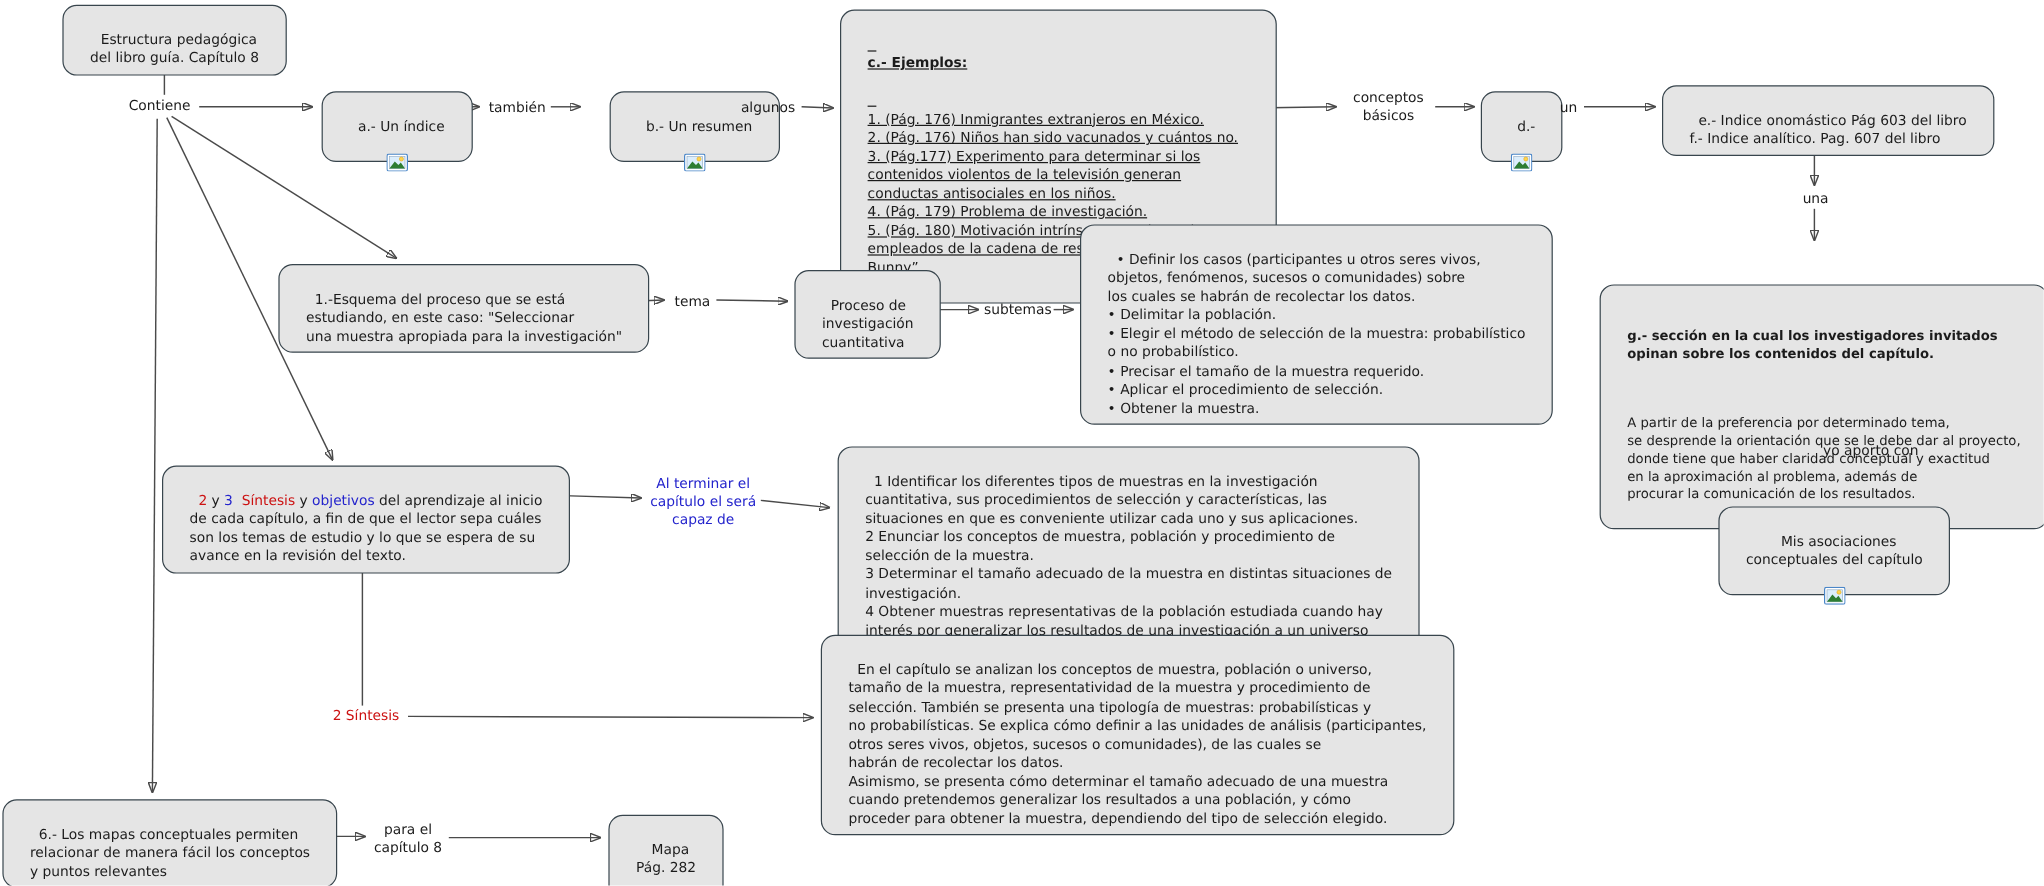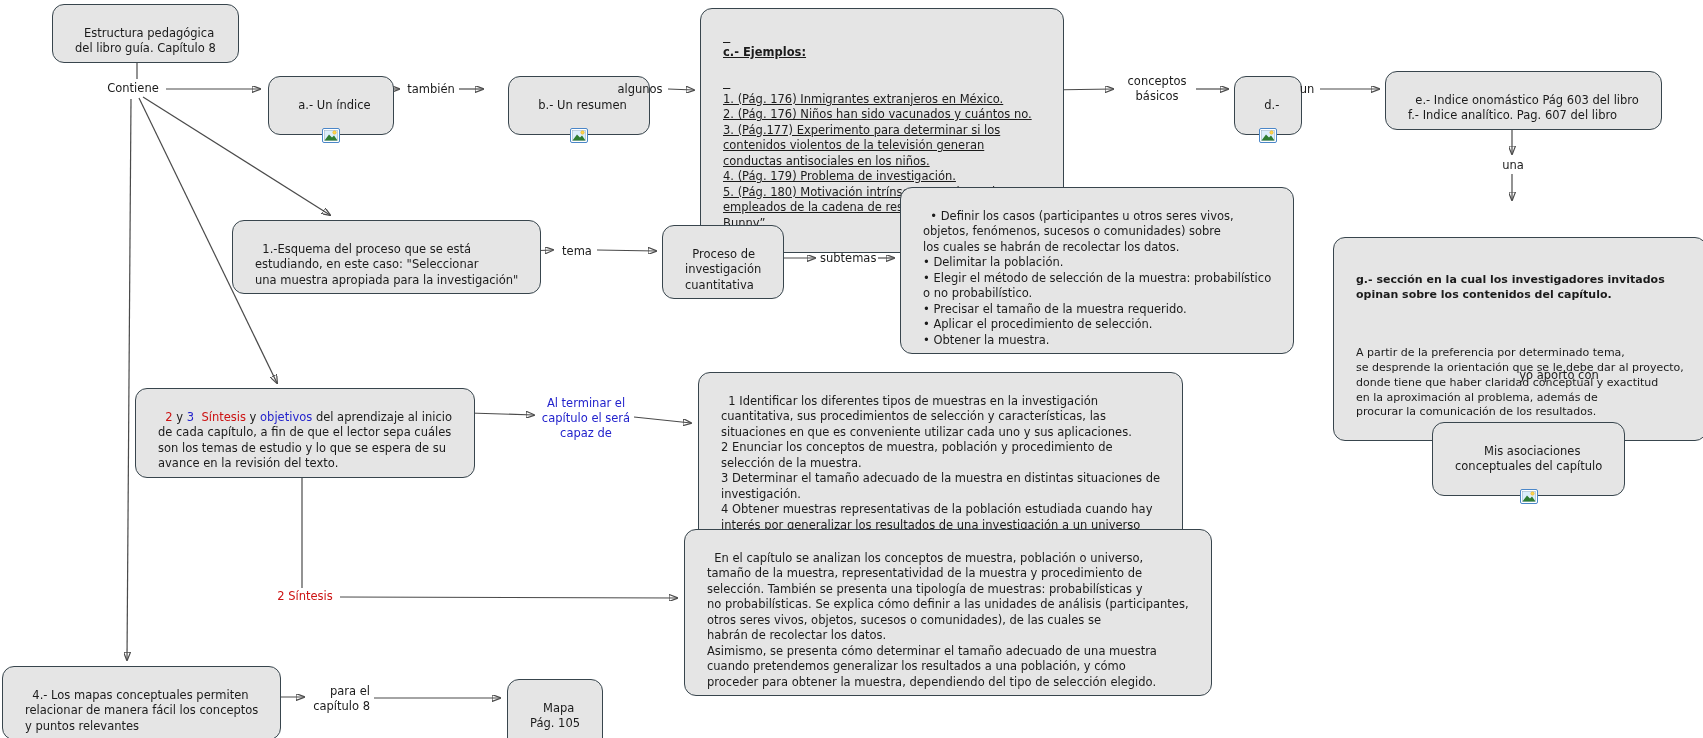--- a/index.html
+++ b/index.html
@@ -217,25 +217,25 @@
 selección. También se presenta una tipología de muestras: probabilísticas y
 no probabilísticas. Se explica cómo definir a las unidades de análisis (participantes,
 otros seres vivos, objetos, sucesos o comunidades), de las cuales se
 habrán de recolectar los datos.
 Asimismo, se presenta cómo determinar el tamaño adecuado de una muestra
 cuando pretendemos generalizar los resultados a una población, y cómo
 proceder para obtener la muestra, dependiendo del tipo de selección elegido.</span>
 </div>
 
 <div class="node" style="left:2px; top:666px;">
-  <span>4.- Los mapas conceptuales permiten
+  <span>6.- Los mapas conceptuales permiten
 relacionar de manera fácil los conceptos
 y puntos relevantes</span>
 </div>
 
-<div class="label" style="left:310px; top:684px; width:60px;text-align:right;">para el
+<div class="label" style="left:310px; top:684px; width:60px;">para el
 capítulo 8</div>
 
 <div class="node center" style="left:507px; top:679px;">
   <span>Mapa
-Pág. 105</span>
+Pág. 282</span>
   
 </div>
 
 </body></html>

